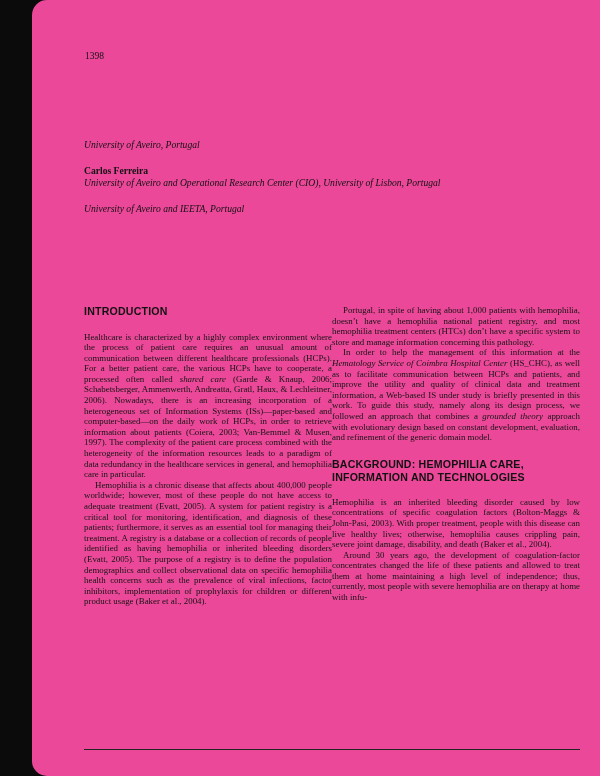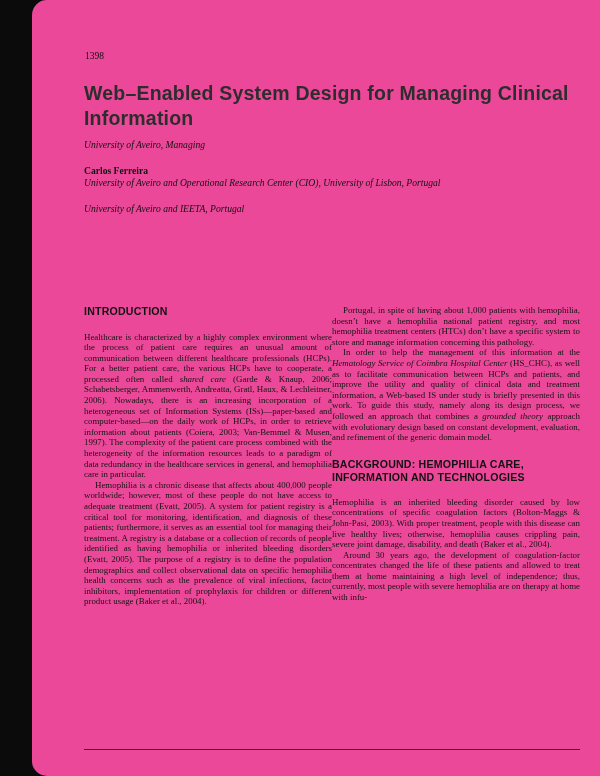--- a/index.html
+++ b/index.html
@@ -68,25 +68,24 @@
     font-size:7.9px; line-height:9.5px; color:#222;
   }
 </style>
 </head>
 <body>
 
 <div class="page">
 
   <div class="page-num">1398</div>
 
-  <h1 class="title">Web–Enabled System Design for Managing Clinical Information</h1>
 
   <div class="authors">
     <div class="author">
-      <div class="a-affil">University of Aveiro, Managing</div>
+      <div class="a-affil">University of Aveiro, Portugal</div>
     </div>
     <div class="author">
       <div class="a-name">Carlos Ferreira</div>
       <div class="a-affil">University of Aveiro and Operational Research Center (CIO), University of Lisbon, Portugal</div>
     </div>
     <div class="author">
       <div class="a-affil">University of Aveiro and IEETA, Portugal</div>
     </div>
   </div>
 

